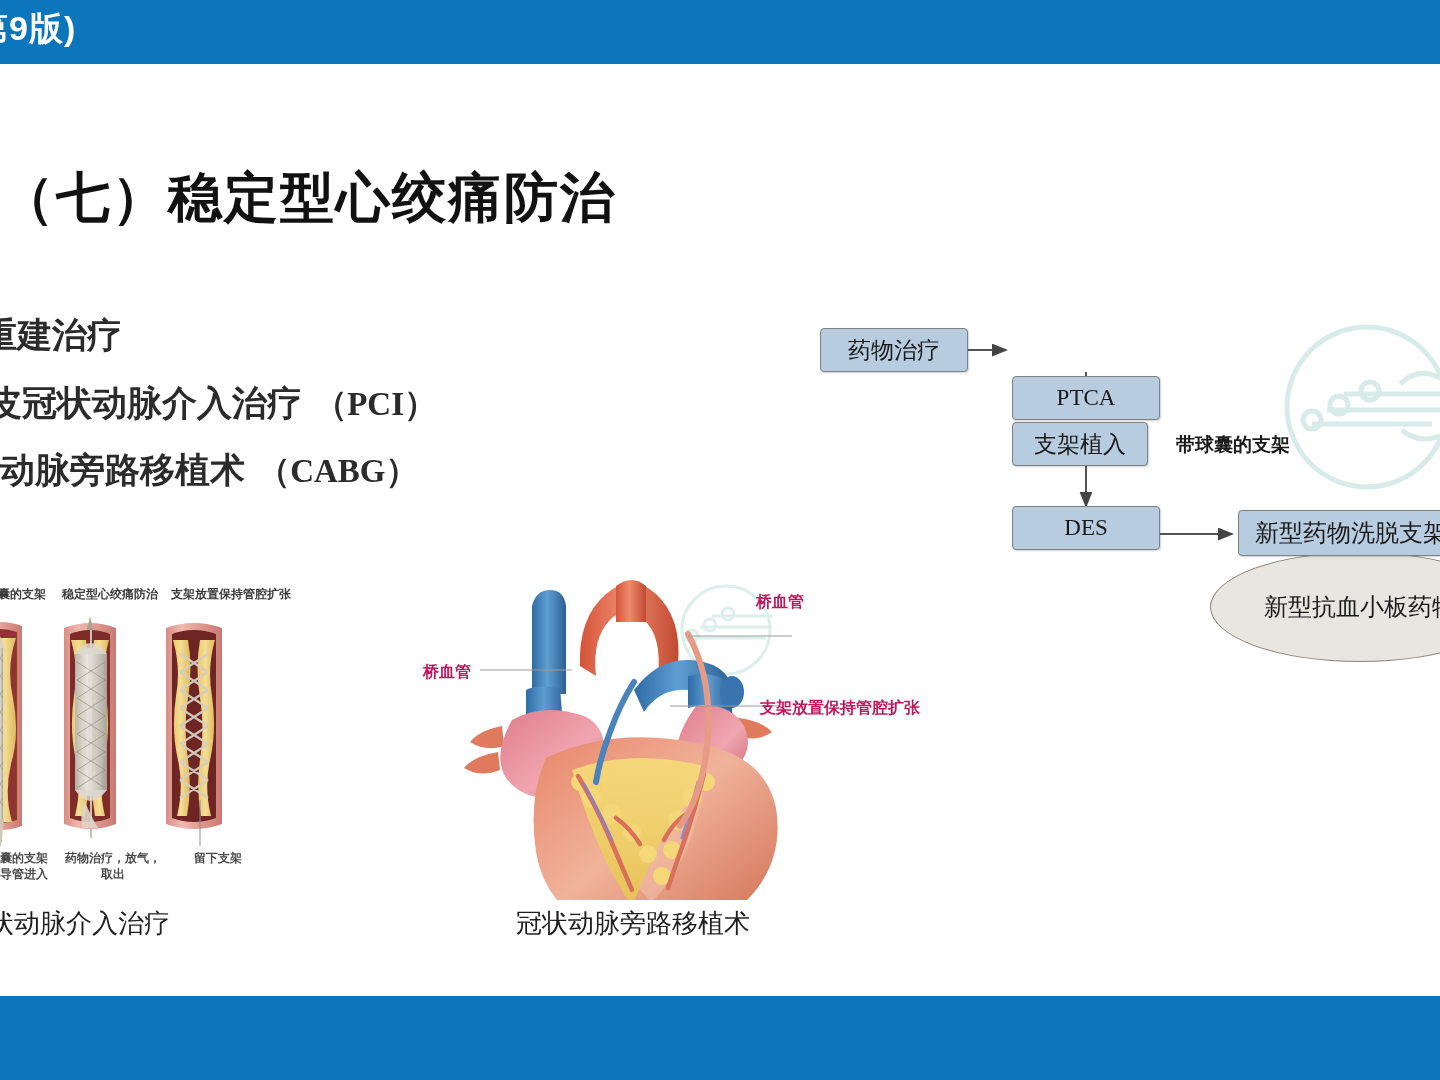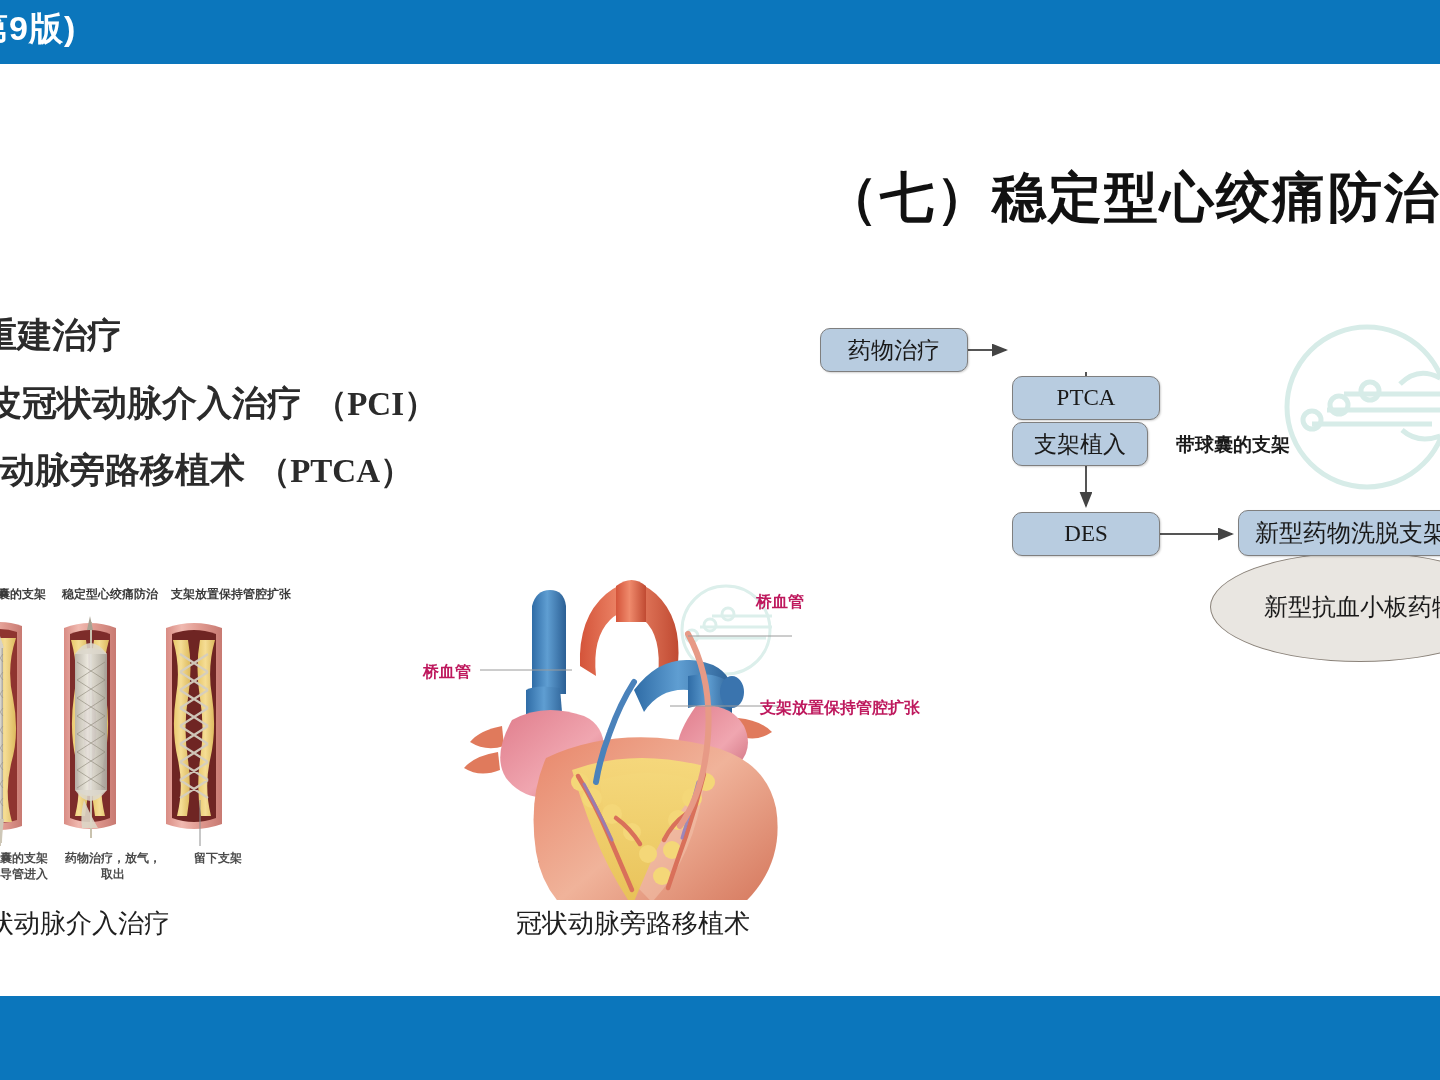--- a/index.html
+++ b/index.html
@@ -23,21 +23,21 @@
     white-space: nowrap;
   }
   .banner-bottom {
     position: absolute; left: 0; top: 996px; width: 1440px; height: 84px;
     background: #0B76BC;
   }
 
   
   .page-title {
     position: absolute; left: 0; top: 162px; width: 1440px;
-    text-align: right;
+    text-align: left;
     font-family: "DejaVu Sans", "Liberation Sans", sans-serif;
     font-size: 54px; font-weight: bold; color: #111111;
     letter-spacing: 2px; white-space: nowrap;
   }
 
   
   .bullets { position: absolute; left: 0; top: 312px; width: 620px; }
   .bullet-line {
     color: #2b2b2b; white-space: nowrap;
     font-family: "DejaVu Sans", "Liberation Sans", sans-serif;
@@ -50,30 +50,30 @@
     font-family: "Liberation Serif", "DejaVu Serif", serif;
     font-weight: bold; font-size: 33px; text-align: center;
   }
 
   
   .flow { position: absolute; left: 810px; top: 320px; width: 630px; height: 340px; }
   .fbox {
     position: absolute;
     background: #B8CCE0;
     border: 1px solid #7f7f7f;
-    border-radius: 10px;
+    border-radius: 4px;
     display: flex; align-items: center; justify-content: center;
     font-family: "Liberation Serif", "DejaVu Serif", serif;
     font-size: 23px; color: #1a1a1a; white-space: nowrap;
     box-shadow: 1px 1px 2px rgba(0,0,0,0.18);
   }
   .fbox-drug    { left: 10px;  top: 8px;   width: 148px; height: 44px; }
   .fbox-ptca    { left: 202px; top: 8px;   width: 148px; height: 44px; margin-top: 48px; }
   .fbox-stent   { left: 202px; top: 102px; width: 136px; height: 44px; }
-  .fbox-des     { left: 202px; top: 192px; width: 148px; height: 44px; }
+  .fbox-des     { left: 202px; top: 186px; width: 148px; height: 44px; }
   .fbox-newdes  { left: 428px; top: 190px; width: 230px; height: 46px;
                   justify-content: flex-start; padding-left: 16px; font-size: 24px; }
 
   .ellipse-new {
     position: absolute; left: 400px; top: 232px; width: 300px; height: 110px;
     background: #E9E6E1; border: 1px solid #8a8279; border-radius: 50%;
     display: flex; align-items: center; justify-content: center;
     font-family: "Liberation Serif", "DejaVu Serif", serif;
     font-size: 24px; color: #1a1a1a; white-space: nowrap;
   }
@@ -131,21 +131,21 @@
   <div class="bullets">
     <div class="bullet-line bl-1">
       <span>血运重建治疗</span>
     </div>
     <div class="bullet-line bl-2">
       <span>经皮冠状动脉介入治疗</span>
       <span class="bl-latin">（PCI）</span>
     </div>
     <div class="bullet-line bl-3">
       <span>冠状动脉旁路移植术</span>
-      <span class="bl-latin">（PTCA）</span>
+      <span class="bl-latin">（CABG）</span>
     </div>
   </div>
 
   <svg class="cloud-wm" style="left:1282px; top:312px;" width="170" height="190" viewBox="0 0 170 190">
     <g fill="none" stroke="#D7ECE8" stroke-width="5">
       <circle cx="85" cy="95" r="80"></circle>
       <path d="M30 112 h120 M45 98 h118 M62 82 h105"></path>
       <circle cx="30" cy="108" r="9"></circle>
       <circle cx="57" cy="93" r="9"></circle>
       <circle cx="88" cy="79" r="9"></circle>

